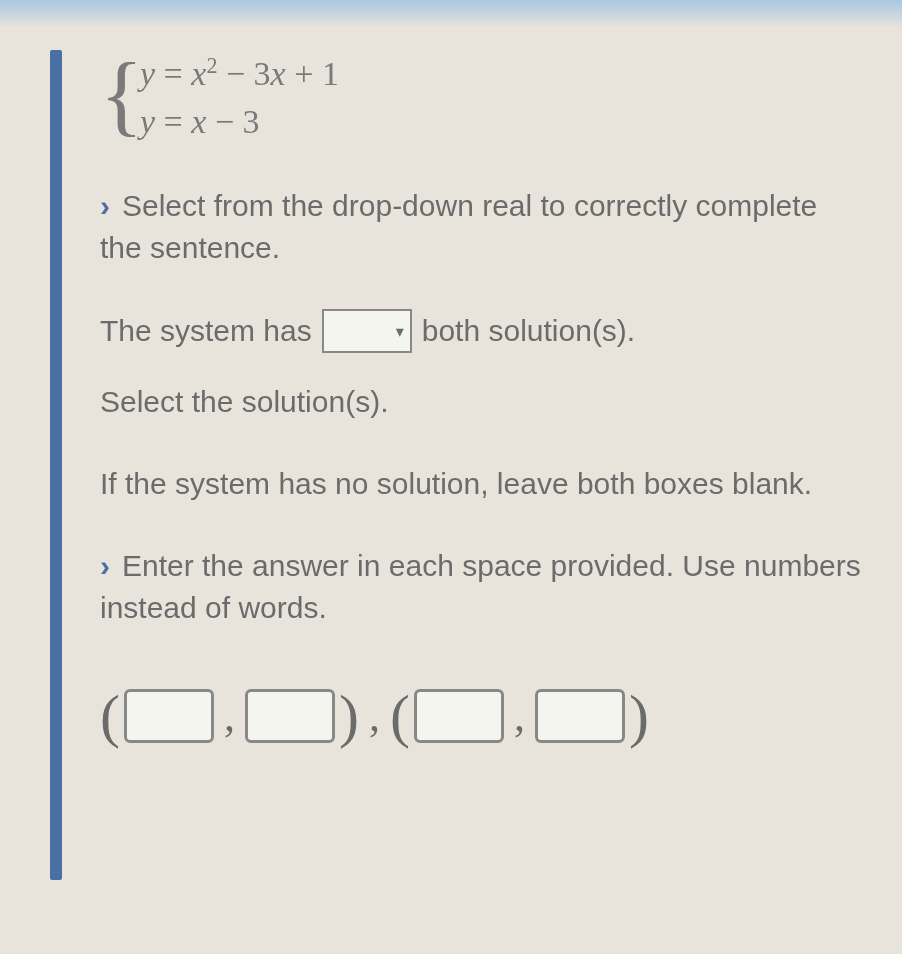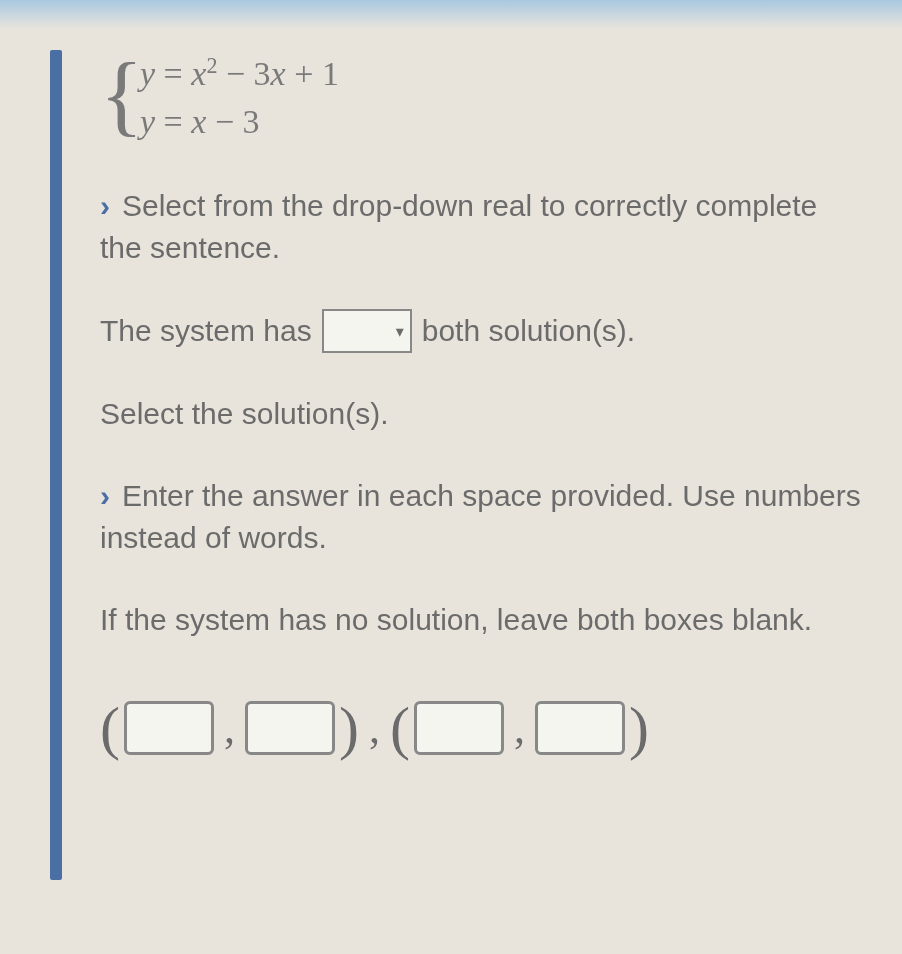--- a/index.html
+++ b/index.html
@@ -58,21 +58,21 @@
       line-height: 1.4;
     }
     .chevron {
       color: #4a6fa5;
       font-weight: bold;
       margin-right: 12px;
     }
     .sentence-line {
       font-size: 30px;
       color: #6b6b6b;
-      margin-bottom: 40px;
+      margin-bottom: 28px;
       display: flex;
       align-items: center;
       flex-wrap: wrap;
       gap: 10px;
     }
     .dropdown {
       display: inline-flex;
       align-items: center;
       border: 2px solid #888;
       background: #f5f5f0;
@@ -130,25 +130,25 @@
       <span>The system has</span>
       <span class="dropdown">
         <span class="dropdown-arrow">▾</span>
       </span>
       <span>both solution(s).</span>
     </div>
 
     <div class="instruction">Select the solution(s).</div>
 
 
+    <div class="instruction">If the system has no solution, leave both boxes blank.</div>
+
     <div class="instruction">
       <span class="chevron">›</span><span>Enter the answer in each space provided. Use numbers instead of words.</span>
     </div>
-
-    <div class="instruction">If the system has no solution, leave both boxes blank.</div>
 
     <div class="answer-row">
       <span class="paren">(</span>
       <span class="input-box"></span>
       <span class="comma">,</span>
       <span class="input-box"></span>
       <span class="paren">)</span>
       <span class="comma">,</span>
       <span class="paren">(</span>
       <span class="input-box"></span>

